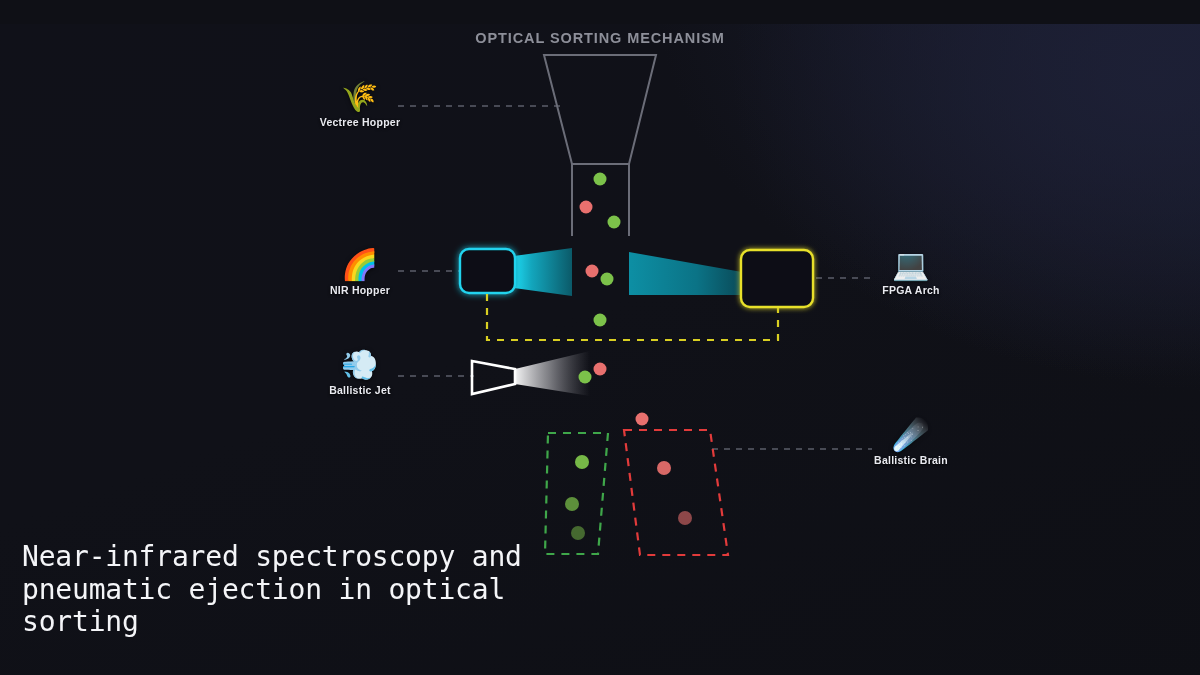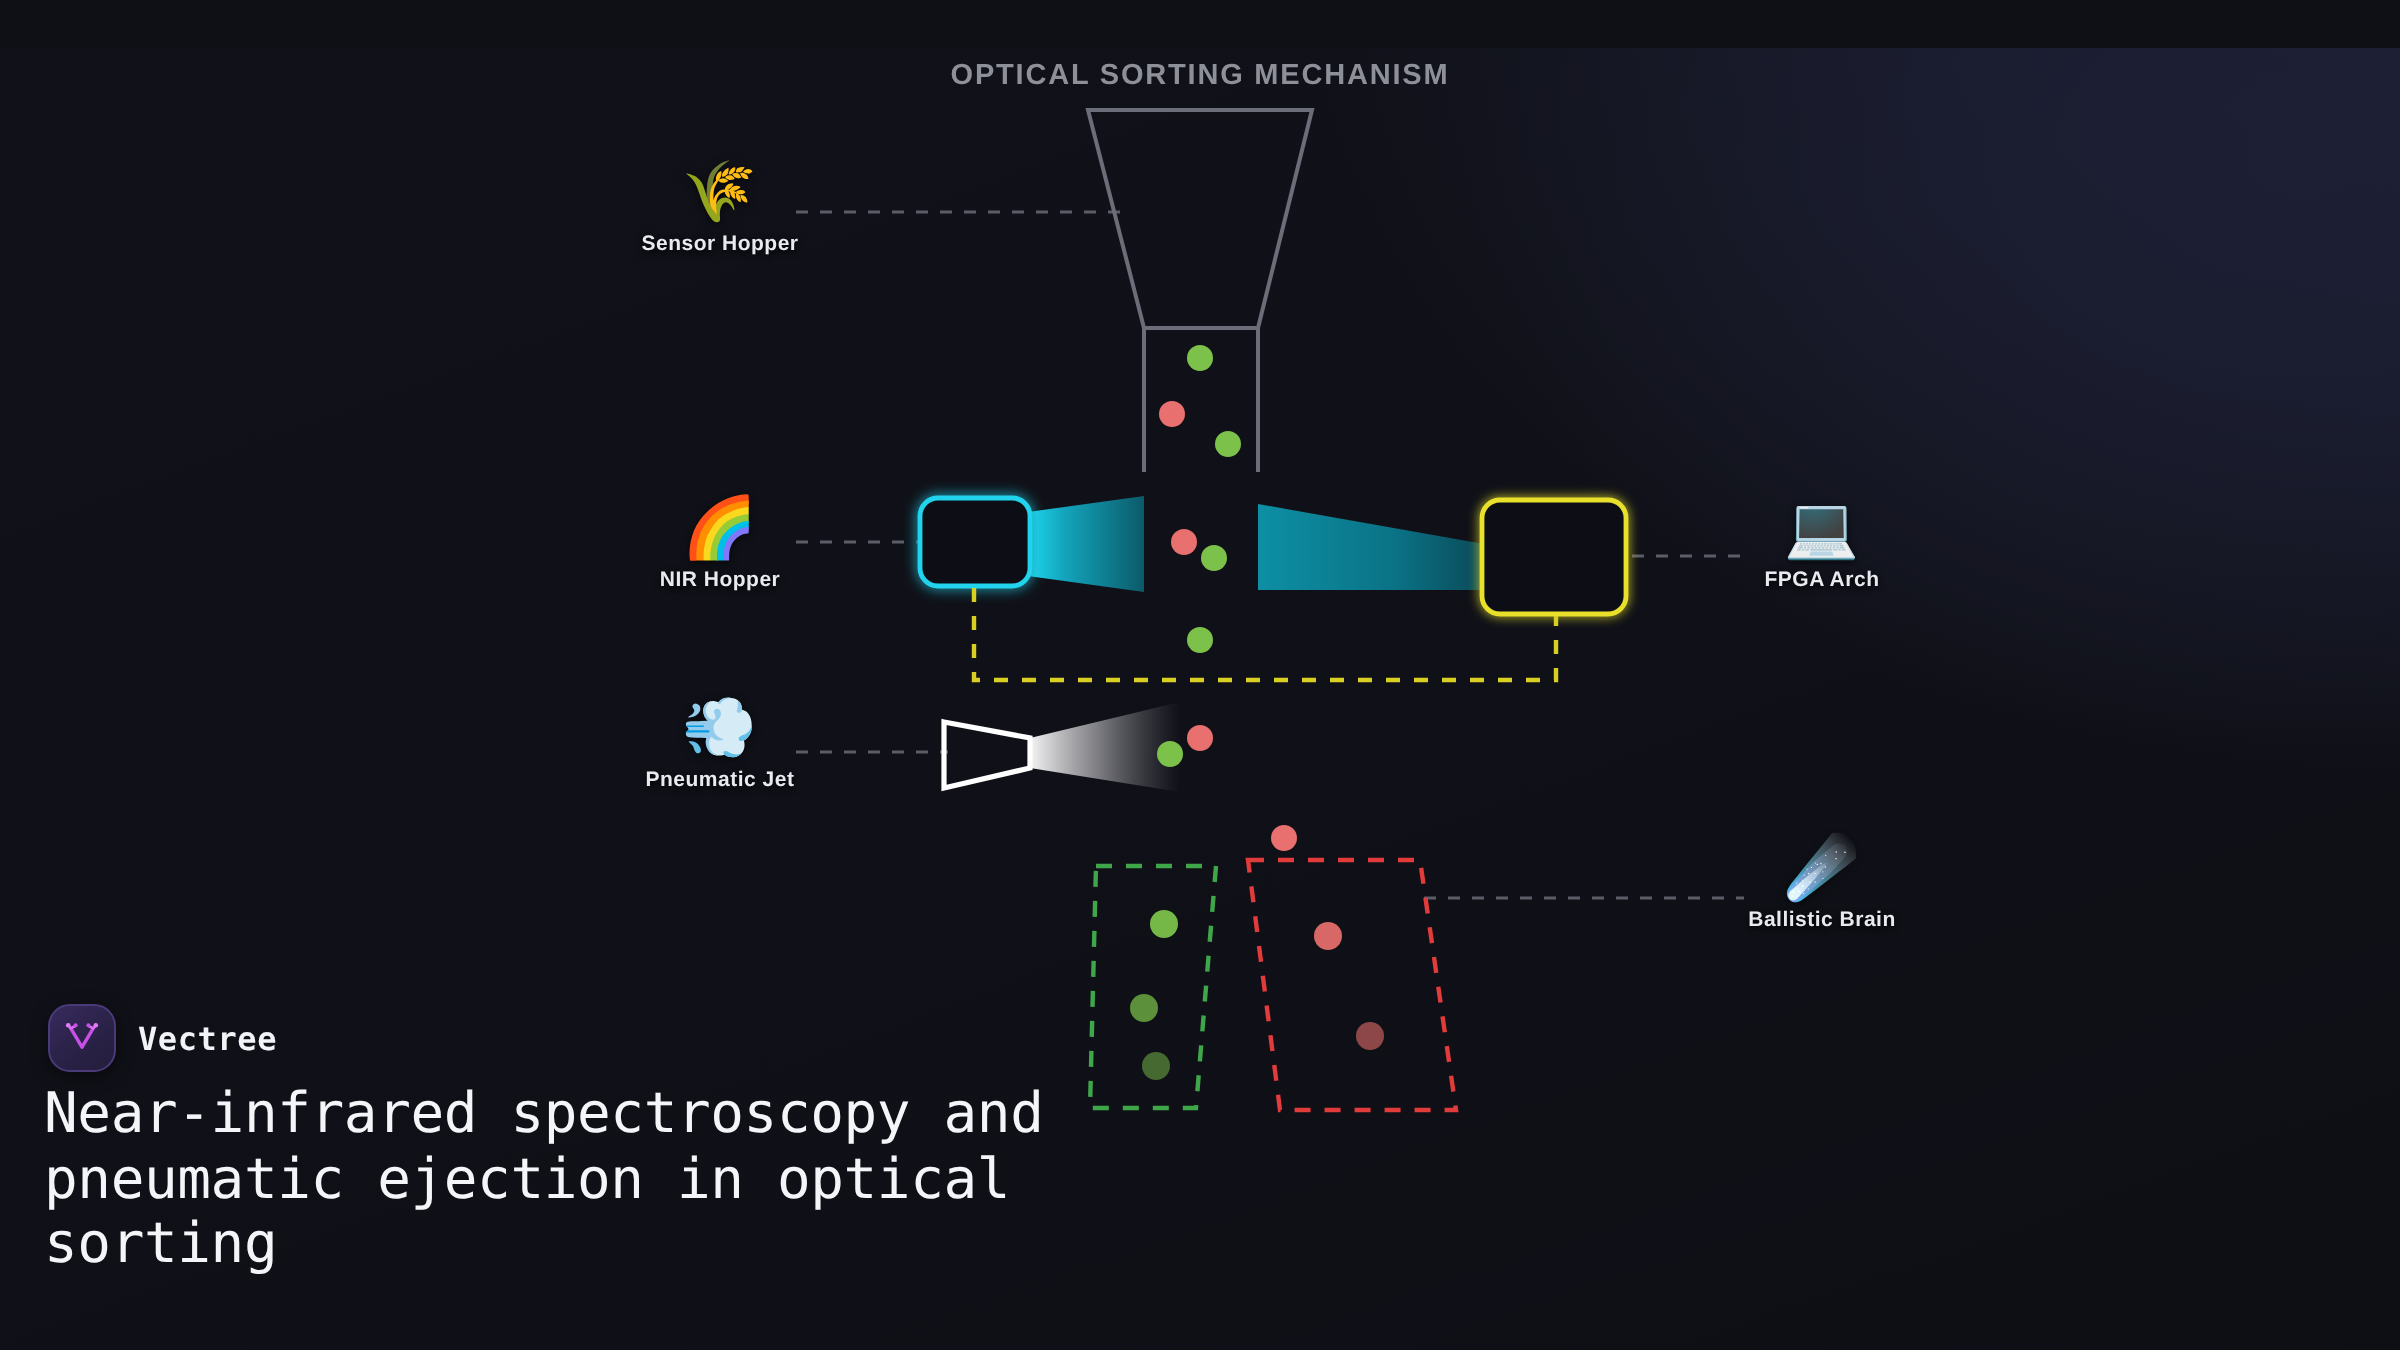--- a/index.html
+++ b/index.html
@@ -211,54 +211,40 @@
       <path d="M624,406 L710,406 L728,531 L640,531 Z" fill="none" stroke="#e23b3b" stroke-width="2.2" stroke-dasharray="8 7"></path>
     </g>
     <g>
       <circle cx="664" cy="444" r="7" fill="#e8706e" opacity="0.92"></circle>
       <circle cx="685" cy="494" r="7" fill="#e8706e" opacity="0.58"></circle>
     </g>
   </svg>
 
   <div class="node" id="node-infeed">
     <span class="glyph">🌾</span>
-    <span class="caption">Sensor Hopper</span>
+    <span class="caption">Vectree Hopper</span>
   </div>
 
   <div class="node" id="node-nir">
     <span class="glyph">🌈</span>
     <span class="caption">NIR Hopper</span>
   </div>
 
   <div class="node" id="node-pneu">
     <span class="glyph">💨</span>
-    <span class="caption">Pneumatic Jet</span>
+    <span class="caption">Ballistic Jet</span>
   </div>
 
   <div class="node" id="node-fpga">
     <span class="glyph">💻</span>
     <span class="caption">FPGA Arch</span>
   </div>
 
   <div class="node" id="node-ballistic">
     <span class="glyph">☄️</span>
     <span class="caption">Ballistic Brain</span>
   </div>
 
-  <div id="brand">
-    <div id="brand-logo">
-      <svg width="20" height="20" viewBox="0 0 20 20">
-        <path d="M4.4,5.2 L10,14.6 L15.6,5.2" fill="none" stroke="#c94fe8" stroke-width="1.7" stroke-linecap="round" stroke-linejoin="round"></path>
-        <path d="M6.6,4.0 L4.4,5.2 M3.3,4.0 L4.4,5.2" fill="none" stroke="#d96ef2" stroke-width="1.3" stroke-linecap="round"></path>
-        <path d="M13.4,4.0 L15.6,5.2 M16.7,4.0 L15.6,5.2" fill="none" stroke="#d96ef2" stroke-width="1.3" stroke-linecap="round"></path>
-        <circle cx="3.1" cy="3.6" r="1.15" fill="#e07cf7"></circle>
-        <circle cx="6.8" cy="3.6" r="1.0" fill="#c94fe8"></circle>
-        <circle cx="13.2" cy="3.6" r="1.0" fill="#c94fe8"></circle>
-        <circle cx="16.9" cy="3.6" r="1.15" fill="#e07cf7"></circle>
-      </svg>
-    </div>
-    <span id="brand-name">Vectree</span>
-  </div>
 
   <div id="headline">Near-infrared spectroscopy and pneumatic ejection in optical sorting</div>
 
 
 </div>
 
 </body></html>

